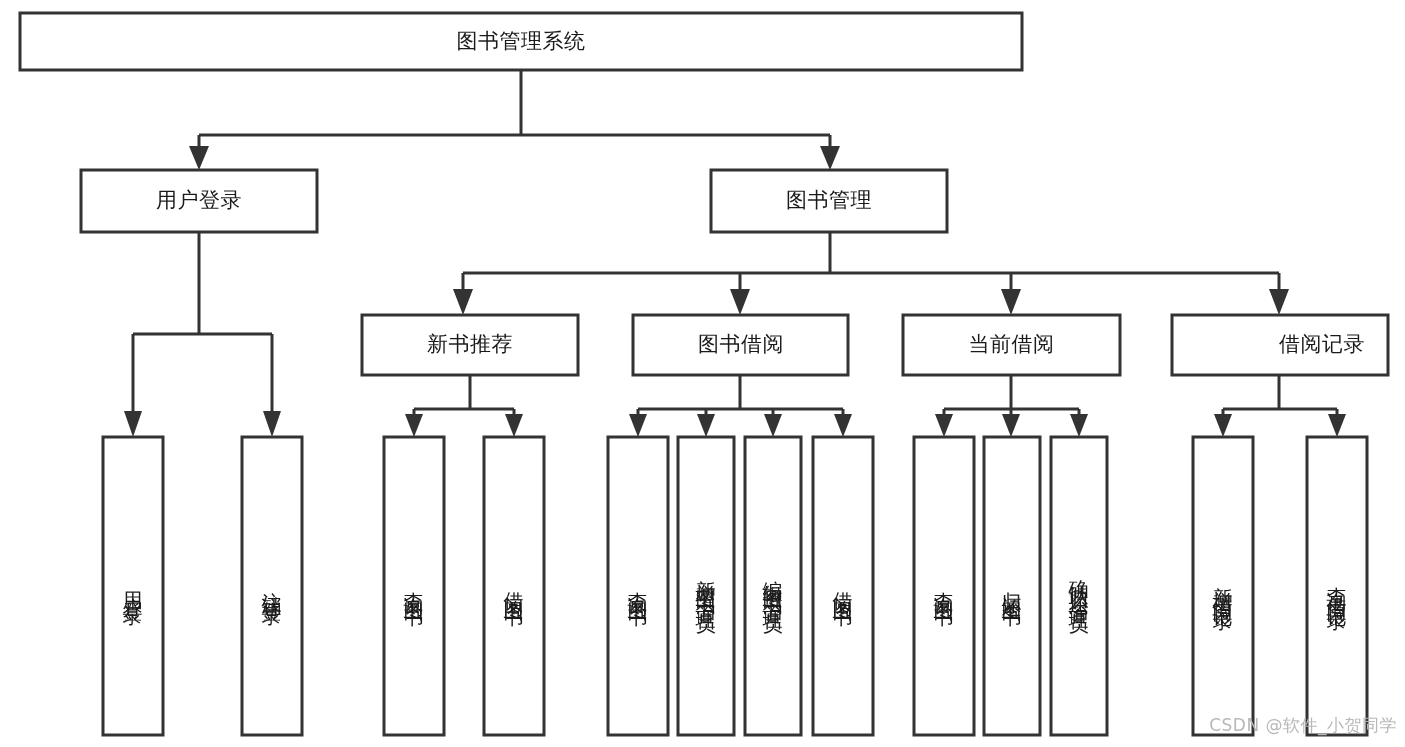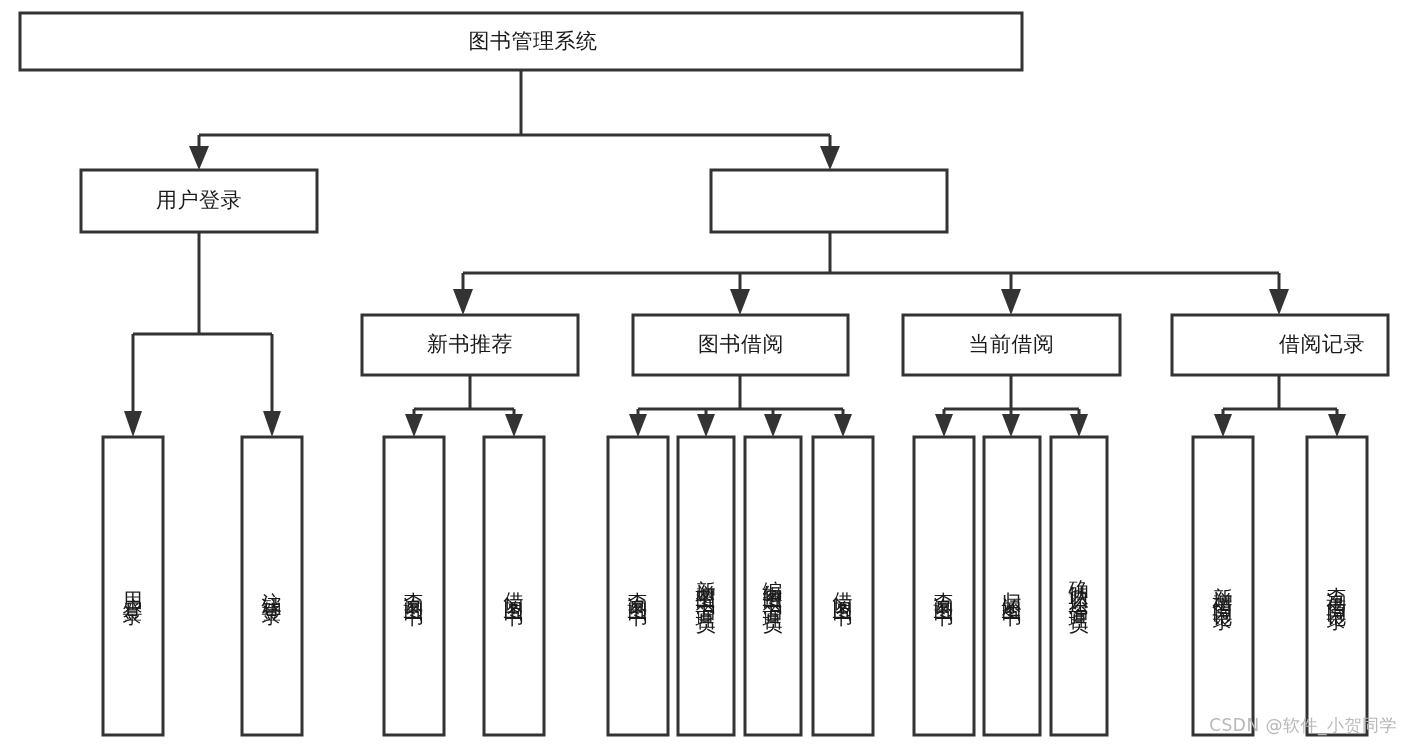--- a/index.html
+++ b/index.html
@@ -176,23 +176,24 @@
     <rect class="node-rect" x="678" y="437" width="56" height="298"></rect>
     <rect class="node-rect" x="745" y="437" width="56" height="298"></rect>
     <rect class="node-rect" x="813" y="437" width="60" height="298"></rect>
     <rect class="node-rect" x="914" y="437" width="60" height="298"></rect>
     <rect class="node-rect" x="984" y="437" width="56" height="298"></rect>
     <rect class="node-rect" x="1051" y="437" width="56" height="298"></rect>
     <rect class="node-rect" x="1193" y="437" width="60" height="298"></rect>
     <rect class="node-rect" x="1307" y="437" width="60" height="298"></rect>
   </svg>
 
-  <div class="node-label label-h" style="left:32px; top:13px; width:1002px; height:57px;">图书管理系统</div>
+  <div class="node-label label-h" style="left:20px; top:13px; width:1002px; height:57px;">图书管理系统</div>
 
   <div class="node-label label-h" style="left:81px; top:170px; width:236px; height:62px;">用户登录</div>
+  <div class="node-label label-h" style="left:711px; top:170px; width:236px; height:62px;">图书管理</div>
 
   <div class="node-label label-h" style="left:362px; top:315px; width:216px; height:60px;border-radius:24px;">新书推荐</div>
   <div class="node-label label-h" style="left:633px; top:315px; width:216px; height:60px;">图书借阅</div>
   <div class="node-label label-h" style="left:903px; top:315px; width:217px; height:60px;">当前借阅</div>
   <div class="node-label label-h" style="left:1172px; top:315px; width:244px; height:60px;padding-left:28px;">借阅记录</div>
 
   <div class="node-label label-v" style="left:103px; top:437px; width:60px; height:298px;">用户登录</div>
   <div class="node-label label-v" style="left:242px; top:437px; width:60px; height:298px;">注销登录</div>
   <div class="node-label label-v" style="left:384px; top:437px; width:60px; height:298px;">查询图书</div>
   <div class="node-label label-v" style="left:484px; top:437px; width:60px; height:298px;">借阅图书</div>

